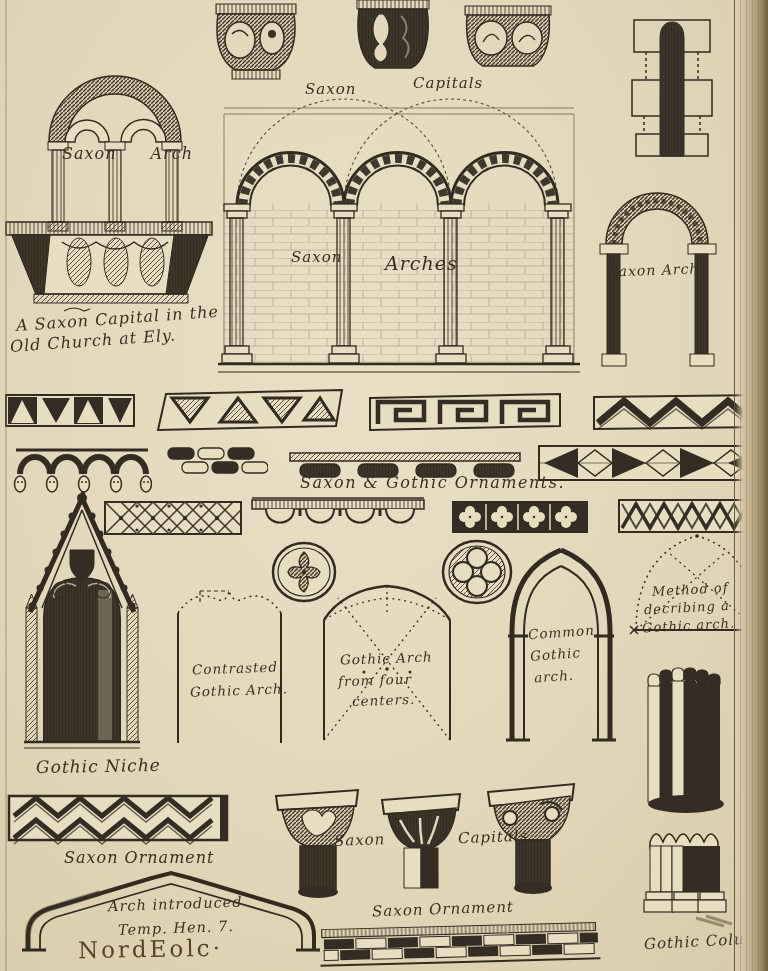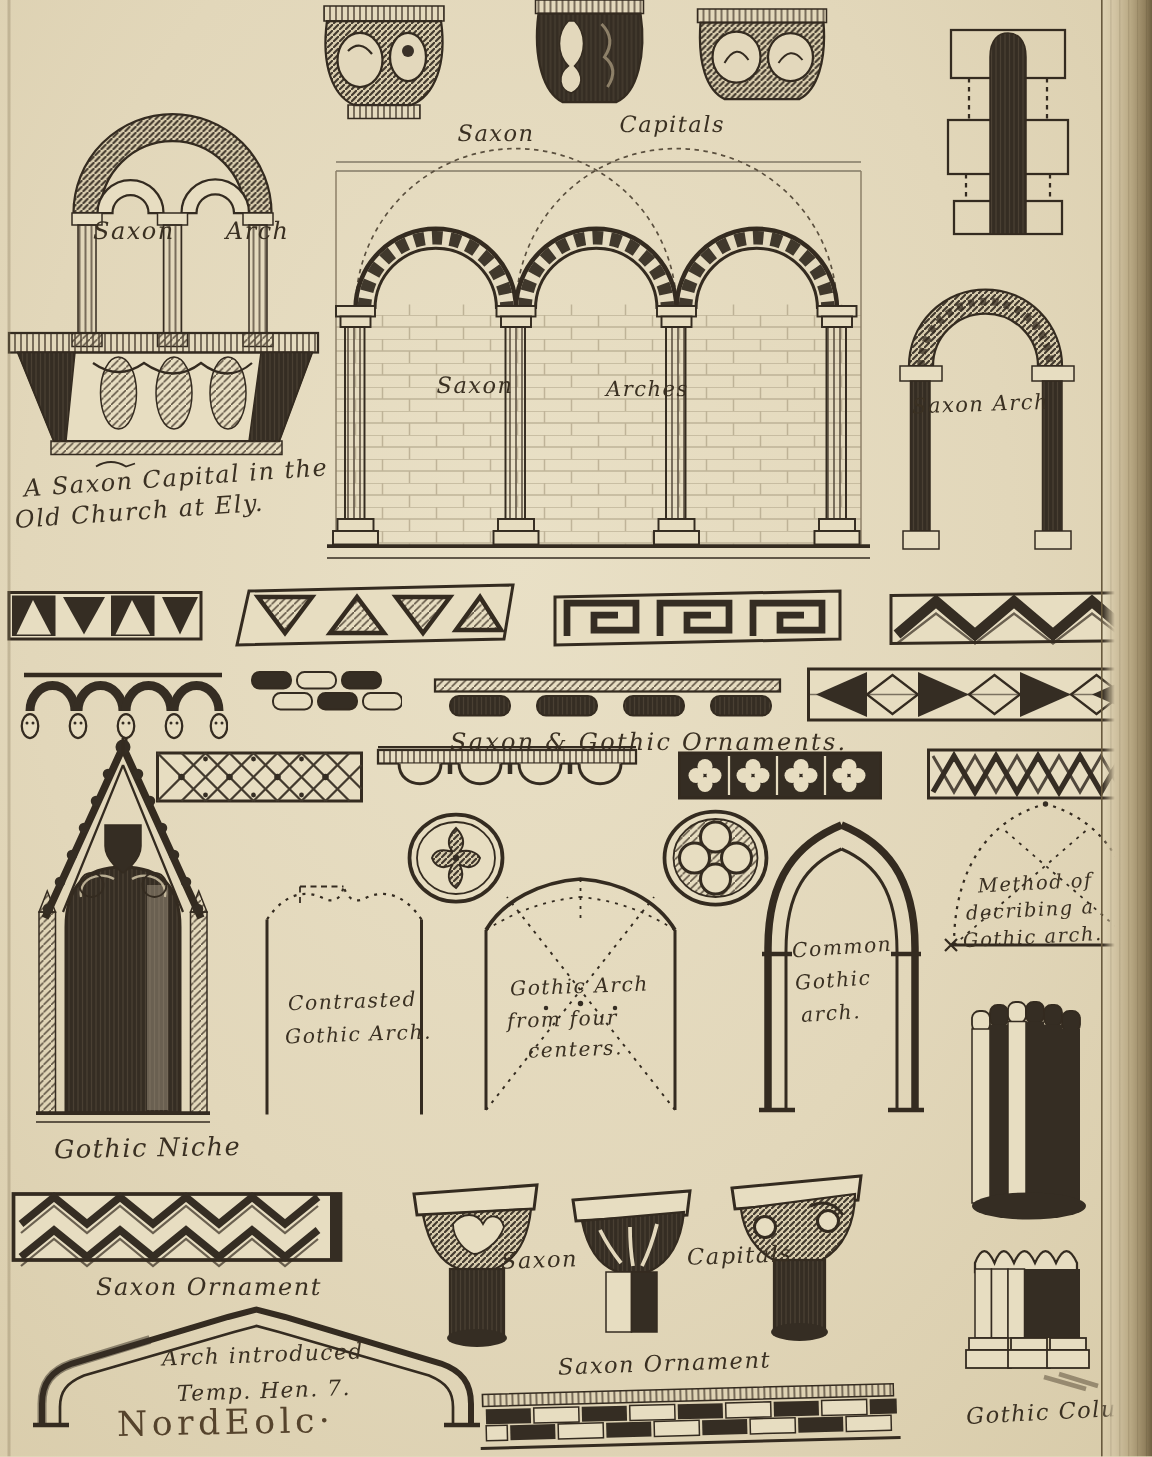--- a/index.html
+++ b/index.html
@@ -163,21 +163,21 @@
 <rect x="229" y="248" width="24" height="8"></rect>
           <rect x="226" y="256" width="30" height="9"></rect>
 <rect x="336" y="248" width="24" height="8"></rect>
           <rect x="333" y="256" width="30" height="9"></rect>
 </g>
 <path d="M8,266 H370" stroke="#342b20" stroke-width="2.5"></path>
 <path d="M8,274 H370" stroke="#342b20" stroke-width="1"></path>
 </svg>
 </div>
 <div class="cap" style="left:291px;top:248px;font-size:15px">Saxon</div>
-<div class="cap" style="left:404px;top:252px;font-size:14px">Arches</div>
+<div class="cap" style="left:385px;top:252px;font-size:19px">Arches</div>
 
 <div class="fig" style="left:592px;top:160px">
 <svg width="132" height="212" viewBox="0 0 132 212">
 <path d="M14,84 A51,51 0 0 1 116,84 L100,84 A35,35 0 0 0 30,84 Z" fill="url(#phd)" stroke="#342b20" stroke-width="1.5"></path>
 <path d="M22,84 A43,43 0 0 1 108,84" stroke="#342b20" stroke-width="5" fill="none" stroke-dasharray="4,4" opacity=".75"></path>
 <rect x="8" y="84" width="28" height="10" fill="#e7ddc1" stroke="#342b20"></rect>
 <rect x="96" y="84" width="28" height="10" fill="#e7ddc1" stroke="#342b20"></rect>
 <rect x="15" y="94" width="13" height="100" fill="url(#pdark)" stroke="#342b20"></rect>
 <rect x="103" y="94" width="13" height="100" fill="url(#pdark)" stroke="#342b20"></rect>
 <rect x="10" y="194" width="24" height="12" fill="#e7ddc1" stroke="#342b20"></rect>
@@ -284,21 +284,21 @@
 <path d="M3,21 H229" stroke="#342b20" stroke-width="1" opacity=".6"></path>
 <path d="M8,21 L42,6 L42,36 Z" fill="#352d23"></path>
 <path d="M42,21 L59,8 L76,21 L59,34 Z" fill="none" stroke="#342b20" stroke-width="1.5"></path>
 <path d="M76,6 L110,21 L76,36 Z" fill="#352d23"></path>
 <path d="M110,21 L127,8 L144,21 L127,34 Z" fill="none" stroke="#342b20" stroke-width="1.5"></path>
 <path d="M144,6 L144,36 L178,21 Z" fill="#352d23"></path>
 <path d="M178,21 L195,8 L212,21 L195,34 Z" fill="none" stroke="#342b20" stroke-width="1.5"></path>
 <path d="M226,6 L192,21 L226,36 Z" fill="#352d23"></path>
 </svg>
 </div>
-<div class="cap" style="left:300px;top:485px;font-size:16px;letter-spacing:1.5px">Saxon &amp; Gothic Ornaments.</div>
+<div class="cap" style="left:300px;top:473px;font-size:16px;letter-spacing:1.5px">Saxon &amp; Gothic Ornaments.</div>
 
 <div class="fig" style="left:102px;top:498px">
 <svg width="142" height="40" viewBox="0 0 142 40">
 <rect x="3" y="4" width="136" height="32" fill="#e7ddc1" stroke="#342b20" stroke-width="2"></rect>
 <path d="M3,36 L35,4 M19,36 L51,4 M35,36 L67,4 M51,36 L83,4 M67,36 L99,4 M83,36 L115,4 M99,36 L131,4 M115,36 L139,12" stroke="#433a2e" stroke-width="1.5"></path>
 <path d="M3,4 L35,36 M19,4 L51,36 M35,4 L67,36 M51,4 L83,36 M67,4 L99,36 M83,4 L115,36 M99,4 L131,36 M115,4 L139,28" stroke="#433a2e" stroke-width="1.5"></path>
 <g fill="#352d23">
 <circle cx="19" cy="20" r="2.2"></circle>
           <circle cx="51" cy="20" r="2.2"></circle>
           <circle cx="83" cy="20" r="2.2"></circle>

